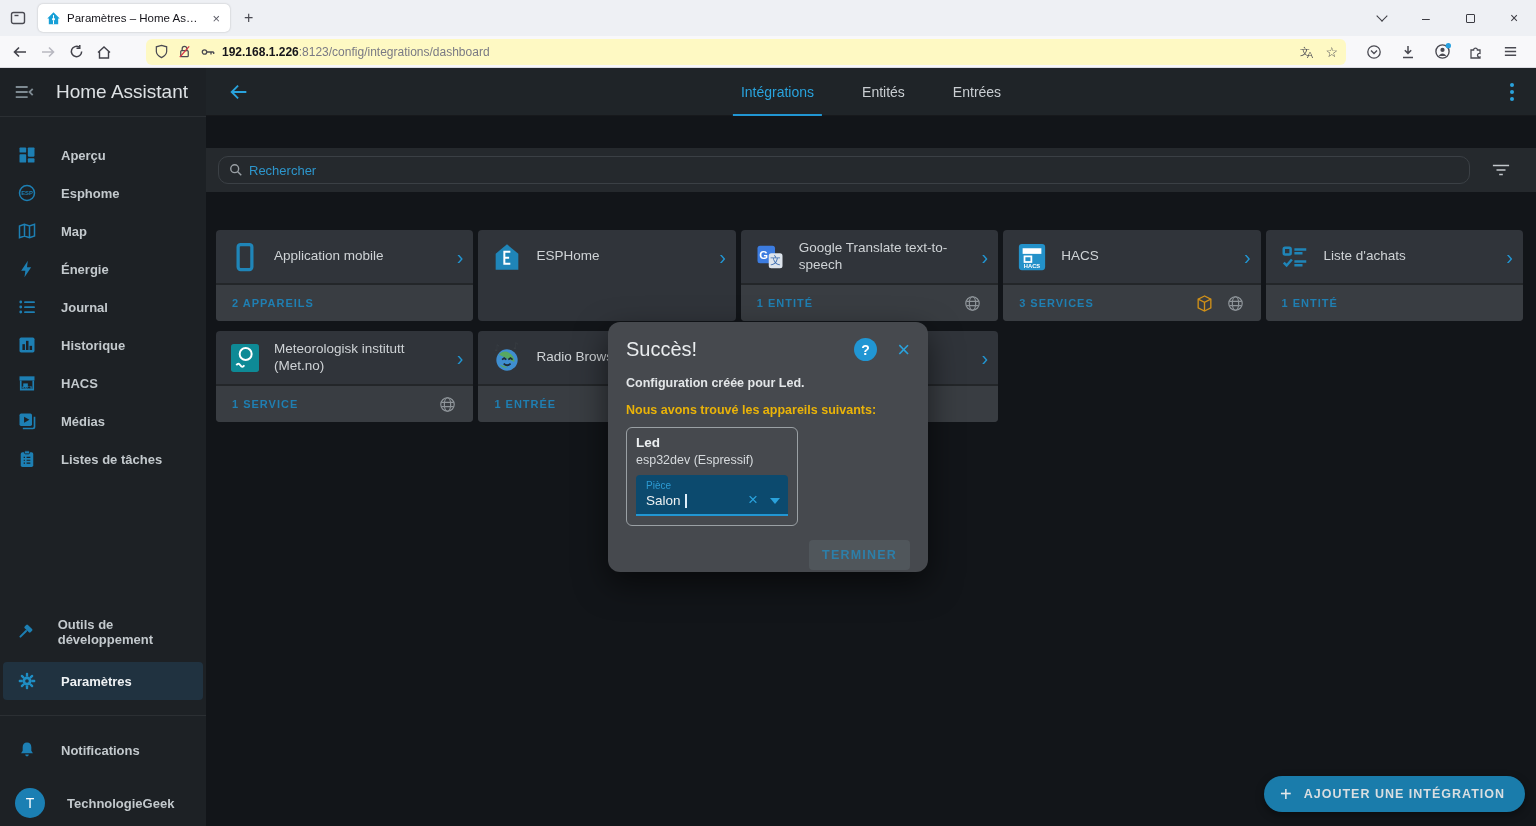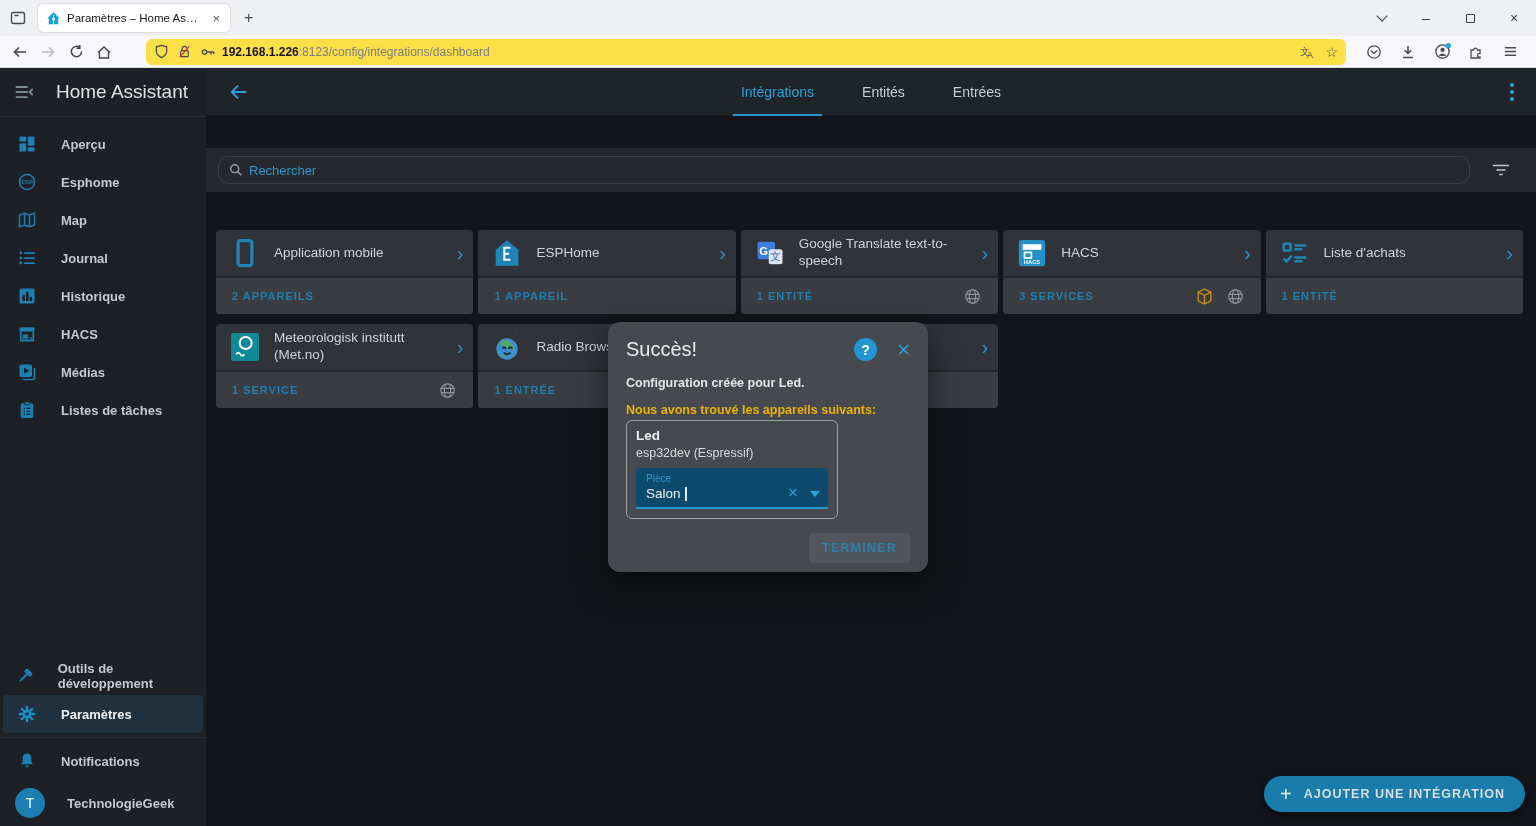--- a/index.html
+++ b/index.html
@@ -21,34 +21,34 @@
   .tab-close{font-size:13px;color:#5b5b66;padding:0 2px;}
   .newtab{font-size:16px;color:#4a4a52;padding:0 12px;}
   .tb-spacer{flex:1;}
   .win-ctl{display:flex;align-items:center;gap:0;}
   .win-btn{width:44px;height:36px;display:flex;align-items:center;justify-content:center;color:#3c3c43;font-size:14px;}
   .chev-down{width:8px;height:8px;border-right:1.5px solid #3c3c43;border-bottom:1.5px solid #3c3c43;
     transform:rotate(45deg);margin-top:-4px;}
   .max-glyph{width:9px;height:9px;border:1.4px solid #3c3c43;border-radius:1px;}
   .navbar{height:32px;background:#f8f8fa;border-bottom:1px solid #dcdce2;display:flex;align-items:center;padding:0 6px;}
   .nav-ico{width:28px;height:26px;display:flex;align-items:center;justify-content:center;border-radius:4px;}
-  .urlbar{flex:1;height:26px;background:#fde047;border-radius:6px;margin:0 8px 0 28px;display:flex;
+  .urlbar{flex:1;height:26px;background:#fef9c3;border-radius:6px;margin:0 8px 0 28px;display:flex;
     align-items:center;padding:0 8px;}
   .url-text{font-size:12px;margin-left:6px;flex:1;white-space:nowrap;overflow:hidden;}
   .url-host{color:#15141a;font-weight:bold;}
   .url-rest{color:#7a7a84;}
   .url-right{display:flex;align-items:center;gap:10px;color:#4a4a52;}
   .nav-right{display:flex;align-items:center;gap:6px;padding:0 6px;}
   .star{font-size:14px;color:#4a4a52;}
 
   
   .app{display:flex;height:758px;background:#121519;}
 
   
-  .sidebar{width:206px;background:#1d2125;display:flex;flex-direction:column;flex-shrink:0;}
+  .sidebar{width:206px;background:#1d2125;display:flex;flex-direction:column;flex-shrink:0;gap:11px;}
   .sb-header{height:49px;display:flex;align-items:center;padding:0 12px;gap:20px;border-bottom:1px solid #2b2f33;}
   .sb-title{color:#dde1e4;font-size:19px;}
   .sb-items{padding-top:8px;}
   .sb-item{display:flex;align-items:center;height:38px;padding:0 12px;gap:22px;margin:0 3px;border-radius:4px;}
   .sb-item .sb-label{color:#c3c9cd;font-size:13px;font-weight:bold;}
   .sb-item.active{background:#203240;}
   .sb-item.active .sb-label{color:#eef1f3;}
   .sb-ic{width:24px;display:flex;justify-content:center;}
   .sb-spacer{flex:1;}
   .sb-divider{height:1px;background:#2b2f33;margin:4px 0;}
@@ -69,39 +69,39 @@
   .searchbox{flex:1;height:28px;border:1px solid #3b4045;border-radius:10px;display:flex;align-items:center;padding:12px 10px;}
   .searchbox input{flex:1;background:transparent;border:none;outline:none;font-size:13px;color:#d6dadd;
     margin-left:6px;font-family:"Liberation Sans",sans-serif;}
   .searchbox input::placeholder{color:#2d96cc;opacity:1;}
   .filter-btn{padding:0 14px 0 22px;}
 
   
   .content{flex:1;padding:6px 13px 0 10px;}
   .grid{display:grid;grid-template-columns:repeat(5,1fr);gap:10px 5px;}
   .card{background:#30343a;border-radius:4px;overflow:hidden;display:flex;flex-direction:column;}
-  .card-head{height:46px;display:flex;align-items:center;padding:0 10px 0 8px;}
+  .card-head{height:53px;display:flex;align-items:center;padding:0 10px 0 8px;}
   .card-icon{width:42px;display:flex;justify-content:center;flex-shrink:0;}
   .card-name{flex:1;color:#cfd3d6;font-size:13.5px;margin-left:8px;line-height:1.25;}
   .card-chevron{color:var(--accent);font-size:20px;line-height:1;margin-left:4px;}
   .card-foot{height:38px;background:#393d42;border-top:2px solid #232629;display:flex;align-items:center;padding:0 16px;}
   .card-stat{font-size:11px;font-weight:bold;letter-spacing:1px;color:var(--accent-dim);}
   .badges{margin-left:auto;display:flex;align-items:center;gap:12px;}
 
   
   .dialog{position:absolute;left:402px;top:254px;width:320px;height:250px;background:#46494e;
     border-radius:12px;box-shadow:0 12px 32px rgba(0,0,0,.55);z-index:5;padding:16px 18px;}
   .dlg-titlerow{display:flex;align-items:center;}
   .dlg-title{color:#e9ecee;font-size:20px;font-weight:500;flex:1;}
   .help-ic{width:23px;height:23px;border-radius:50%;background:var(--accent);color:#fff;font-size:14px;
     font-weight:bold;display:flex;align-items:center;justify-content:center;}
   .dlg-close{color:var(--accent-bright);font-size:22px;margin-left:20px;line-height:1;}
   .dlg-msg{color:#e3e6e8;font-size:12.5px;font-weight:bold;margin-top:15px;}
   .dlg-found{color:#eab308;font-size:12.5px;font-weight:bold;margin-top:13px;}
-  .device-box{margin-top:3px;border:1px solid #9aa0a4;border-radius:6px;padding:7px 9px 9px;width:212px;}
+  .device-box{margin-top:10px;border:1px solid #9aa0a4;border-radius:6px;padding:7px 9px 9px;width:172px;}
   .dev-name{color:#eceff1;font-size:13.5px;font-weight:bold;}
   .dev-model{color:#d6dadd;font-size:12.5px;margin-top:3px;}
   .area-field{margin-top:8px;background:#0c4a6e;border-radius:4px 4px 0 0;padding:5px 8px 6px 10px;
     border-bottom:2px solid var(--accent);display:flex;align-items:flex-end;}
   .af-left{flex:1;}
   .af-label{color:#2d9bd3;font-size:10px;}
   .af-valrow{display:flex;align-items:center;margin-top:2px;}
   .af-value{color:#eef1f2;font-size:13.5px;border:none;background:transparent;outline:none;width:100px;
     font-family:"Liberation Sans",sans-serif;padding:0;}
   .caret-bar{width:1.5px;height:14px;background:#dfeffa;margin-left:-98px;transform:translateX(37px);}
@@ -262,20 +262,28 @@
         </span>
         <span class="sb-label">Esphome</span>
       </div>
       <div class="sb-item">
         <span class="sb-ic">
           <svg width="20" height="20" viewBox="0 0 24 24">
               <path d="M9 4 3 6v14l6-2 6 2 6-2V4l-6 2zM9 4v14M15 6v14" stroke="#1d7fb3" stroke-width="1.8" fill="none"></path>
             </svg>
         </span>
         <span class="sb-label">Map</span>
+      </div>
+      <div class="sb-item">
+        <span class="sb-ic">
+          <svg width="20" height="20" viewBox="0 0 24 24">
+              <path d="M13 2 5 14h5l-1 8 8-12h-5z" fill="#1d7fb3"></path>
+            </svg>
+        </span>
+        <span class="sb-label">Énergie</span>
       </div>
       <div class="sb-item">
         <span class="sb-ic">
           <svg width="20" height="20" viewBox="0 0 24 24" fill="#1d7fb3">
               <circle cx="4.5" cy="6" r="1.7"></circle>
               <circle cx="4.5" cy="12" r="1.7"></circle>
               <circle cx="4.5" cy="18" r="1.7"></circle>
               <rect x="8.5" y="5" width="13" height="2.2" rx="1"></rect>
               <rect x="8.5" y="11" width="13" height="2.2" rx="1"></rect>
               <rect x="8.5" y="17" width="13" height="2.2" rx="1"></rect>
@@ -429,23 +437,20 @@
           <div class="card-head">
             <span class="card-icon">
               <svg width="32" height="32" viewBox="0 0 24 24">
                   <path d="M12 2.5 3.5 9.5V21.5h17V9.5z" fill="#1f85b8"></path>
                   <path d="M14.5 8H10v9h4.5M10 12.5h3.6" stroke="#fff" stroke-width="1.5" fill="none"></path>
                 </svg>
             </span>
             <span class="card-name">ESPHome</span>
             <span class="card-chevron">›</span>
           </div>
-          <div class="card-foot">
-            <span class="card-stat">1 APPAREIL</span>
-          </div>
         </div>
 
         <div class="card">
           <div class="card-head">
             <span class="card-icon">
               <svg width="30" height="30" viewBox="0 0 24 24">
                   <rect x="2" y="3" width="14" height="14" rx="2" fill="#3c7ce0"></rect>
                   <text x="7" y="13.5" font-size="9" fill="#fff" font-weight="bold" text-anchor="middle" font-family="Liberation Sans">G</text>
                   <rect x="11" y="9" width="11" height="12" rx="2" fill="#dde4ec"></rect>
                   <text x="16.5" y="17.5" font-size="8.5" fill="#3c6db0" text-anchor="middle" font-family="Liberation Sans">文</text>

